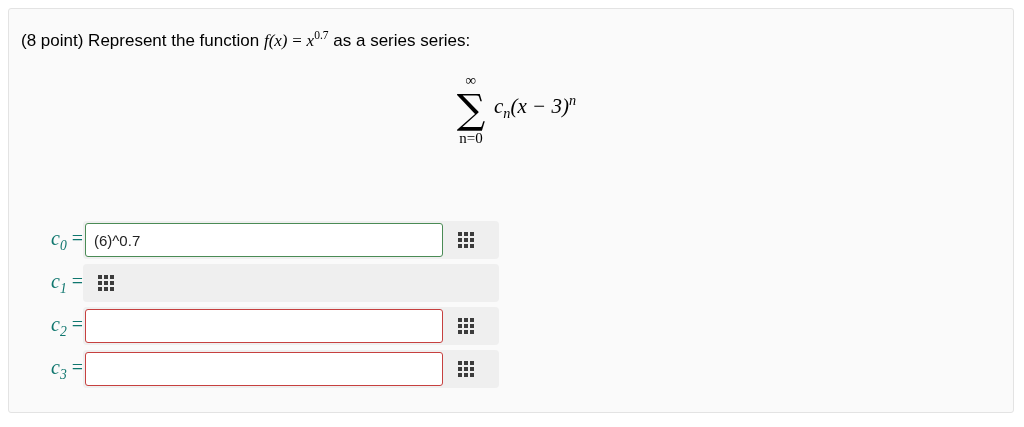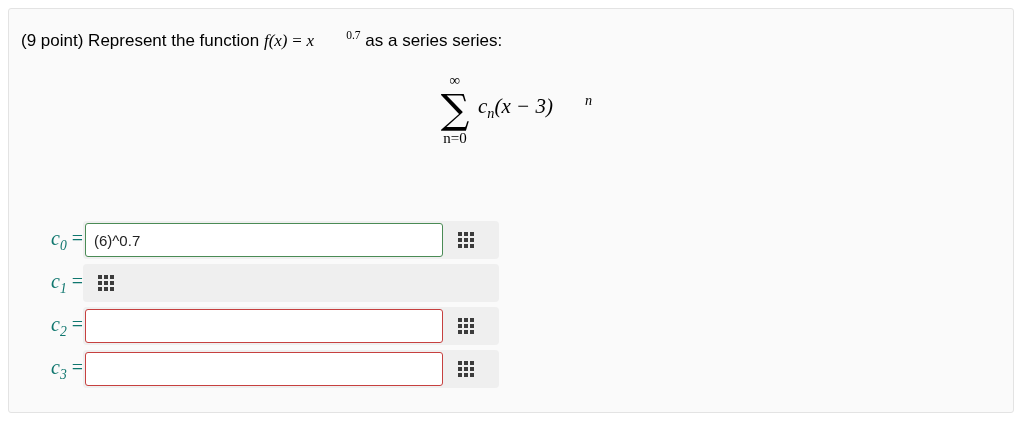--- a/index.html
+++ b/index.html
@@ -37,21 +37,20 @@
     font-style: italic;
   }
   .mathrm {
     font-family: "Liberation Serif", serif;
   }
   .sup {
     font-size: 0.68em;
     vertical-align: super;
     font-style: normal;
     font-family: "Liberation Serif", serif;
-    margin-left: 32px;
   }
   .sub {
     font-size: 0.68em;
     vertical-align: sub;
     font-style: italic;
     font-family: "Liberation Serif", serif;
   }
 
   
   .formula {
@@ -174,21 +173,21 @@
     height: 4px;
     background: #3c3c3c;
   }
 </style>
 </head>
 <body>
 
 <div class="page">
 
   <div class="prompt">
-    <span>(9 point)</span>
+    <span>(8 point)</span>
     <span>Represent the function</span>
     <span class="mathit">f</span><span class="mathit">(x)</span>
     <span class="mathrm">=</span>
     <span class="mathit">x</span><span class="sup">0.7</span>
     <span>as a series series:</span>
   </div>
 
   <div class="formula">
     <span class="sumwrap">
       <span class="sum-upper">∞</span><br>

